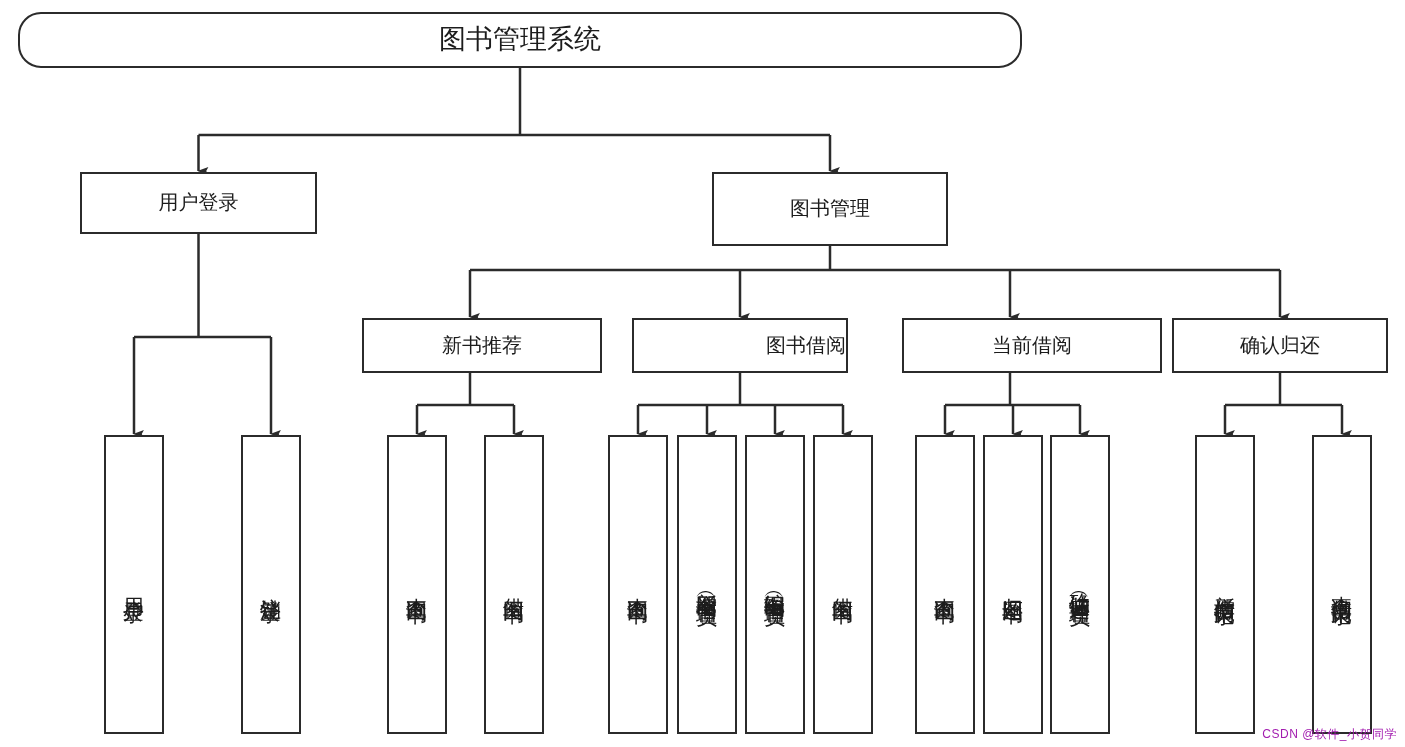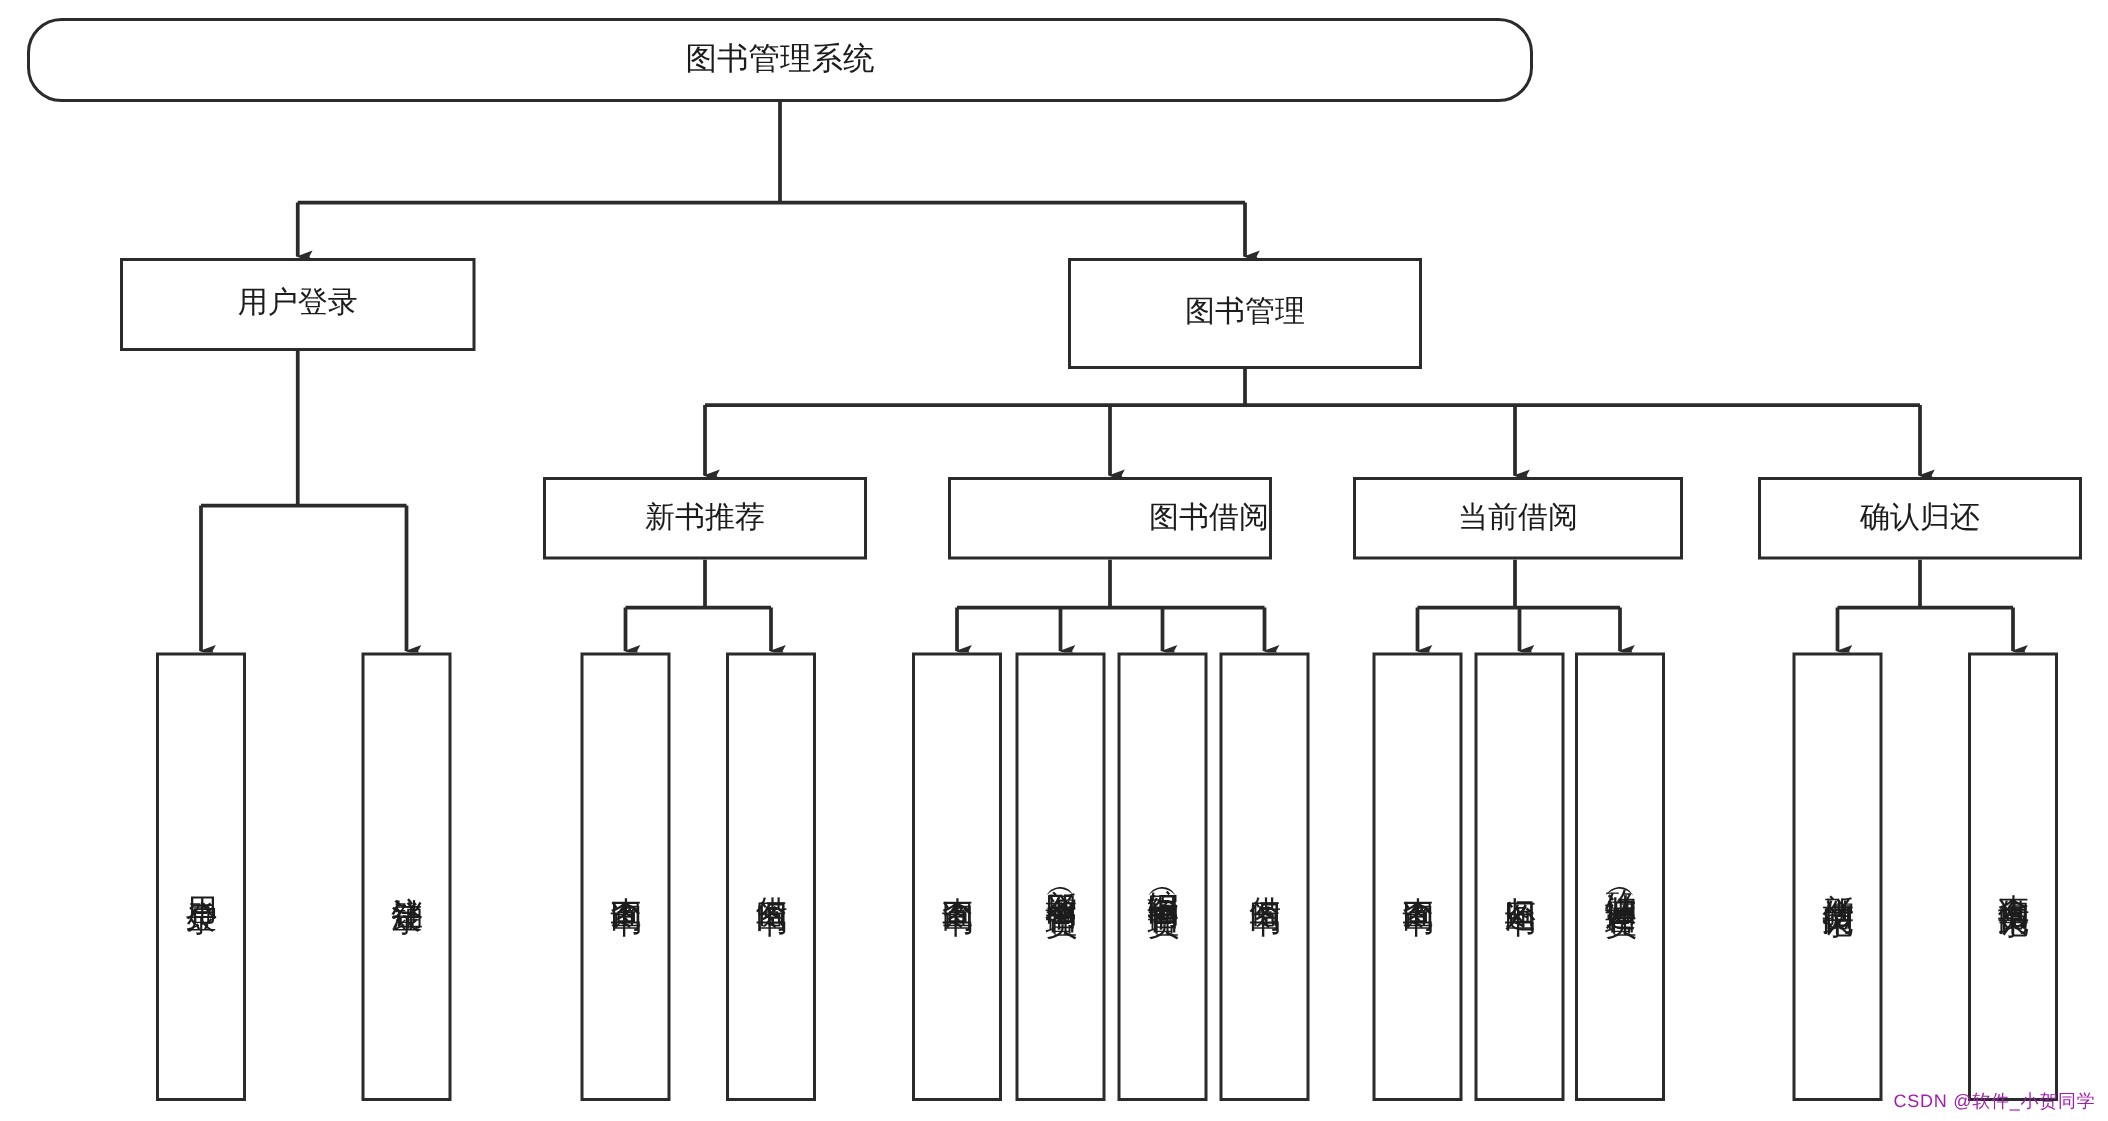--- a/index.html
+++ b/index.html
@@ -2,21 +2,21 @@
 <html><head>
 <meta charset="utf-8">
 <style>
   html,body{margin:0;padding:0;background:#ffffff;}
   #canvas{position:relative;width:1405px;height:747px;background:#ffffff;
           font-family:"Liberation Sans","DejaVu Sans",sans-serif;overflow:hidden;}
   svg.links{position:absolute;left:0;top:0;width:1405px;height:747px;pointer-events:none;}
   .node{position:absolute;box-sizing:border-box;background:#ffffff;
         border:2.5px solid #2b2b2b;display:flex;align-items:center;justify-content:center;
         color:#1c1c1c;z-index:2;}
-  .node.level1{font-size:21px;border-radius:23px;}
+  .node.level1{font-size:27px;border-radius:23px;}
   .node.level2{font-size:20px;}
   .node.level3{font-size:20px;}
   .node.leaf{font-size:21px;}
   .node .lbl{line-height:1.18;text-align:center;white-space:pre;}
   .node.leaf .lbl{
       writing-mode:vertical-rl;text-orientation:upright;
       letter-spacing:2px;line-height:1.0;white-space:nowrap;
   }
   #watermark{position:absolute;right:8px;bottom:4px;font-size:12px;color:#a21caf;
              letter-spacing:.5px;z-index:3;white-space:nowrap;}
@@ -68,27 +68,27 @@
   <div id="nodes-layer">
       <div class="node level1" style="left: 18px; top: 12px; width: 1004px; height: 56px;">
         <span class="lbl">图书管理系统</span>
       </div>
       <div class="node level2" style="left: 80px; top: 172px; width: 237px; height: 62px;">
         <span class="lbl">用户登录</span>
       </div>
       <div class="node level2" style="left: 712px; top: 172px; width: 236px; height: 74px;">
         <span class="lbl">图书管理</span>
       </div>
-      <div class="node level3" style="left: 362px; top: 318px; width: 216px; height: 55px;">
+      <div class="node level3" style="left: 362px; top: 318px; width: 240px; height: 55px;">
         <span class="lbl">新书推荐</span>
       </div>
       <div class="node level3" style="left: 632px; top: 318px; width: 216px; height: 55px; justify-content: flex-end;">
         <span class="lbl">图书借阅</span>
       </div>
-      <div class="node level3" style="left: 902px; top: 318px; width: 220px; height: 55px;">
+      <div class="node level3" style="left: 902px; top: 318px; width: 260px; height: 55px;">
         <span class="lbl">当前借阅</span>
       </div>
       <div class="node level3" style="left: 1172px; top: 318px; width: 216px; height: 55px;">
         <span class="lbl">确认归还</span>
       </div>
       <div class="node level4 leaf" style="left: 104px; top: 435px; width: 60px; height: 299px;">
         <span class="lbl">用户登录</span>
       </div>
       <div class="node level4 leaf" style="left: 241px; top: 435px; width: 60px; height: 299px;">
         <span class="lbl">注销登录</span>

